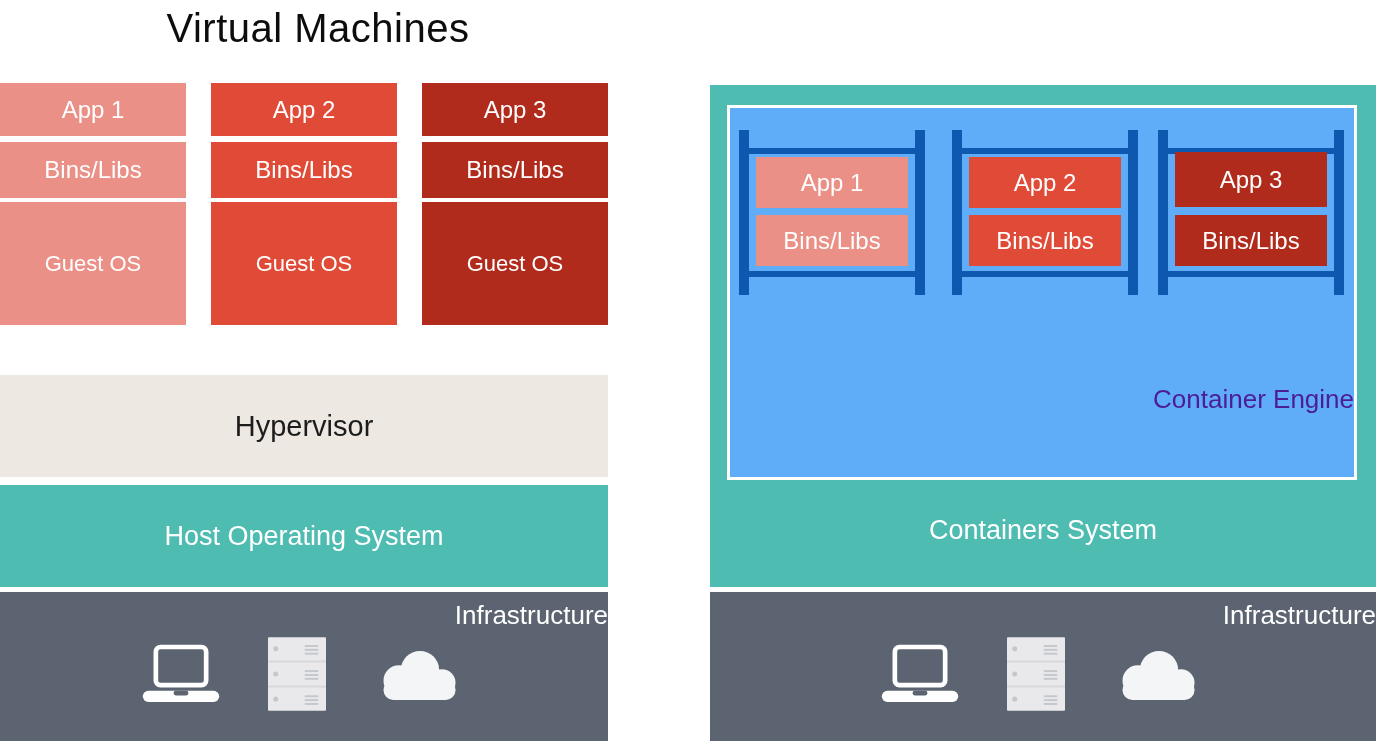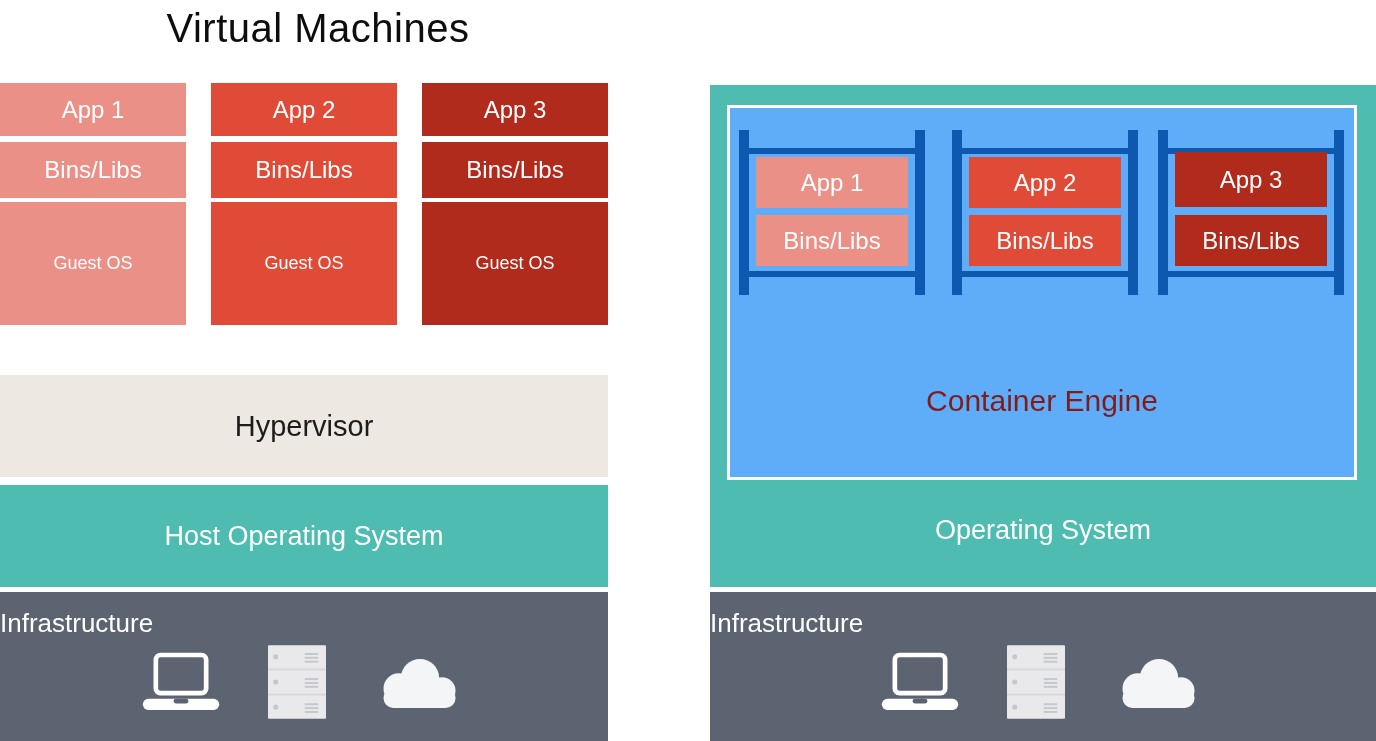--- a/index.html
+++ b/index.html
@@ -13,49 +13,49 @@
 
   .title { position: absolute; top: 6px; left: 0; right: 0; margin: 0;
            text-align: center; font-size: 40px; font-weight: 400; color: #0d0d0d; letter-spacing: 0.5px; padding-left: 28px; }
 
   
   .vbox { position: absolute; width: 186px; display: flex; align-items: center; justify-content: center;
           color: #ffffff; font-size: 24px; }
   .col0 { left: 0; } .col1 { left: 211px; } .col2 { left: 422px; }
   .row-app   { top: 83px;  height: 53px; }
   .row-bins  { top: 142px; height: 56px; }
-  .row-guest { top: 202px; height: 123px; font-size: 18px; }
+  .row-guest { top: 202px; height: 123px; font-size: 22px; }
 
   .bar { position: absolute; left: 0; width: 608px; display: flex; align-items: center; justify-content: center; }
   .bar.hypervisor { top: 375px; height: 102px; font-size: 29px; color: #1c1c1c; }
   .bar.hostos     { top: 485px; height: 102px; font-size: 27px; color: #ffffff; }
 
   
   .infra { position: absolute; left: 0; top: 592px; height: 149px; width: 100%; color: #ffffff; }
-  .infra-label { margin-top: 16px; text-align: left; font-size: 26px; }
+  .infra-label { margin-top: 8px; text-align: right; font-size: 26px; }
   .icons { display: flex; align-items: center; justify-content: center; gap: 46px; margin-top: 6px; }
   .icons svg { display: block; }
 
   
   .teal-box { position: absolute; top: 85px; left: 0; width: 666px; height: 502px; }
   .engine-box { position: absolute; top: 20px; left: 17px; width: 630px; height: 375px;
                 border: 3px solid #ffffff; }
   .frame { position: absolute; top: 22px; width: 186px; height: 165px; }
   .f0 { left: 9px; } .f1 { left: 222px; } .f2 { left: 428px; }
   .post { position: absolute; top: 0; width: 10px; height: 165px; background: currentColor; }
   .post.l { left: 0; } .post.r { right: 0; }
   .xbar { position: absolute; left: 5px; right: 5px; height: 6px; background: currentColor; }
   .xbar.t { top: 18px; } .xbar.b { top: 141px; }
   .cbox { position: absolute; left: 17px; width: 152px; height: 51px; display: flex;
           align-items: center; justify-content: center; color: #ffffff; font-size: 24px; }
   .cbox.app  { top: 27px; }
   .cbox.bins { top: 85px; }
   .f2 .cbox.app { top: 22px; height: 55px; }
-  .engine-label { position: absolute; left: 0; right: 0; top: 276px; text-align: center;
-                  color: #7f1d1d; font-size: 30px; }
+  .engine-label { position: absolute; left: 0; right: 0; top: 276px; text-align: right;
+                  color: #4c1d95; font-size: 26px; }
   .os-label { position: absolute; left: 0; right: 0; top: 420px; height: 50px; display: flex;
               align-items: center; justify-content: center; color: #ffffff; font-size: 27px; }
 </style>
 </head>
 <body>
 
 <div class="canvas">
 
   <section class="panel left">
     <h1 class="title">Virtual Machines</h1>
@@ -149,21 +149,21 @@
           <div class="post r"></div>
           <div class="xbar t"></div>
           <div class="xbar b"></div>
           <div class="cbox app" style="background-color: rgb(177, 43, 29);">App 3</div>
           <div class="cbox bins" style="background-color: rgb(177, 43, 29);">Bins/Libs</div>
         </div>
 
         <div class="engine-label">Container Engine</div>
       </div>
 
-      <div class="os-label">Operating System</div>
+      <div class="os-label">Containers System</div>
     </div>
 
     <div class="infra" style="background-color: rgb(91, 100, 112);">
       <div class="infra-label">Infrastructure</div>
       <div class="icons">
         <span>
           <svg width="82" height="62" viewBox="0 0 88 64">
             <rect x="17" y="3" width="54" height="41" rx="5" fill="none" stroke="#ffffff" stroke-width="5"></rect>
             <rect x="3" y="50" width="82" height="12" rx="6" fill="#ffffff"></rect>
             <rect x="36" y="50" width="16" height="5" rx="2.5" fill="#5B6470"></rect>

